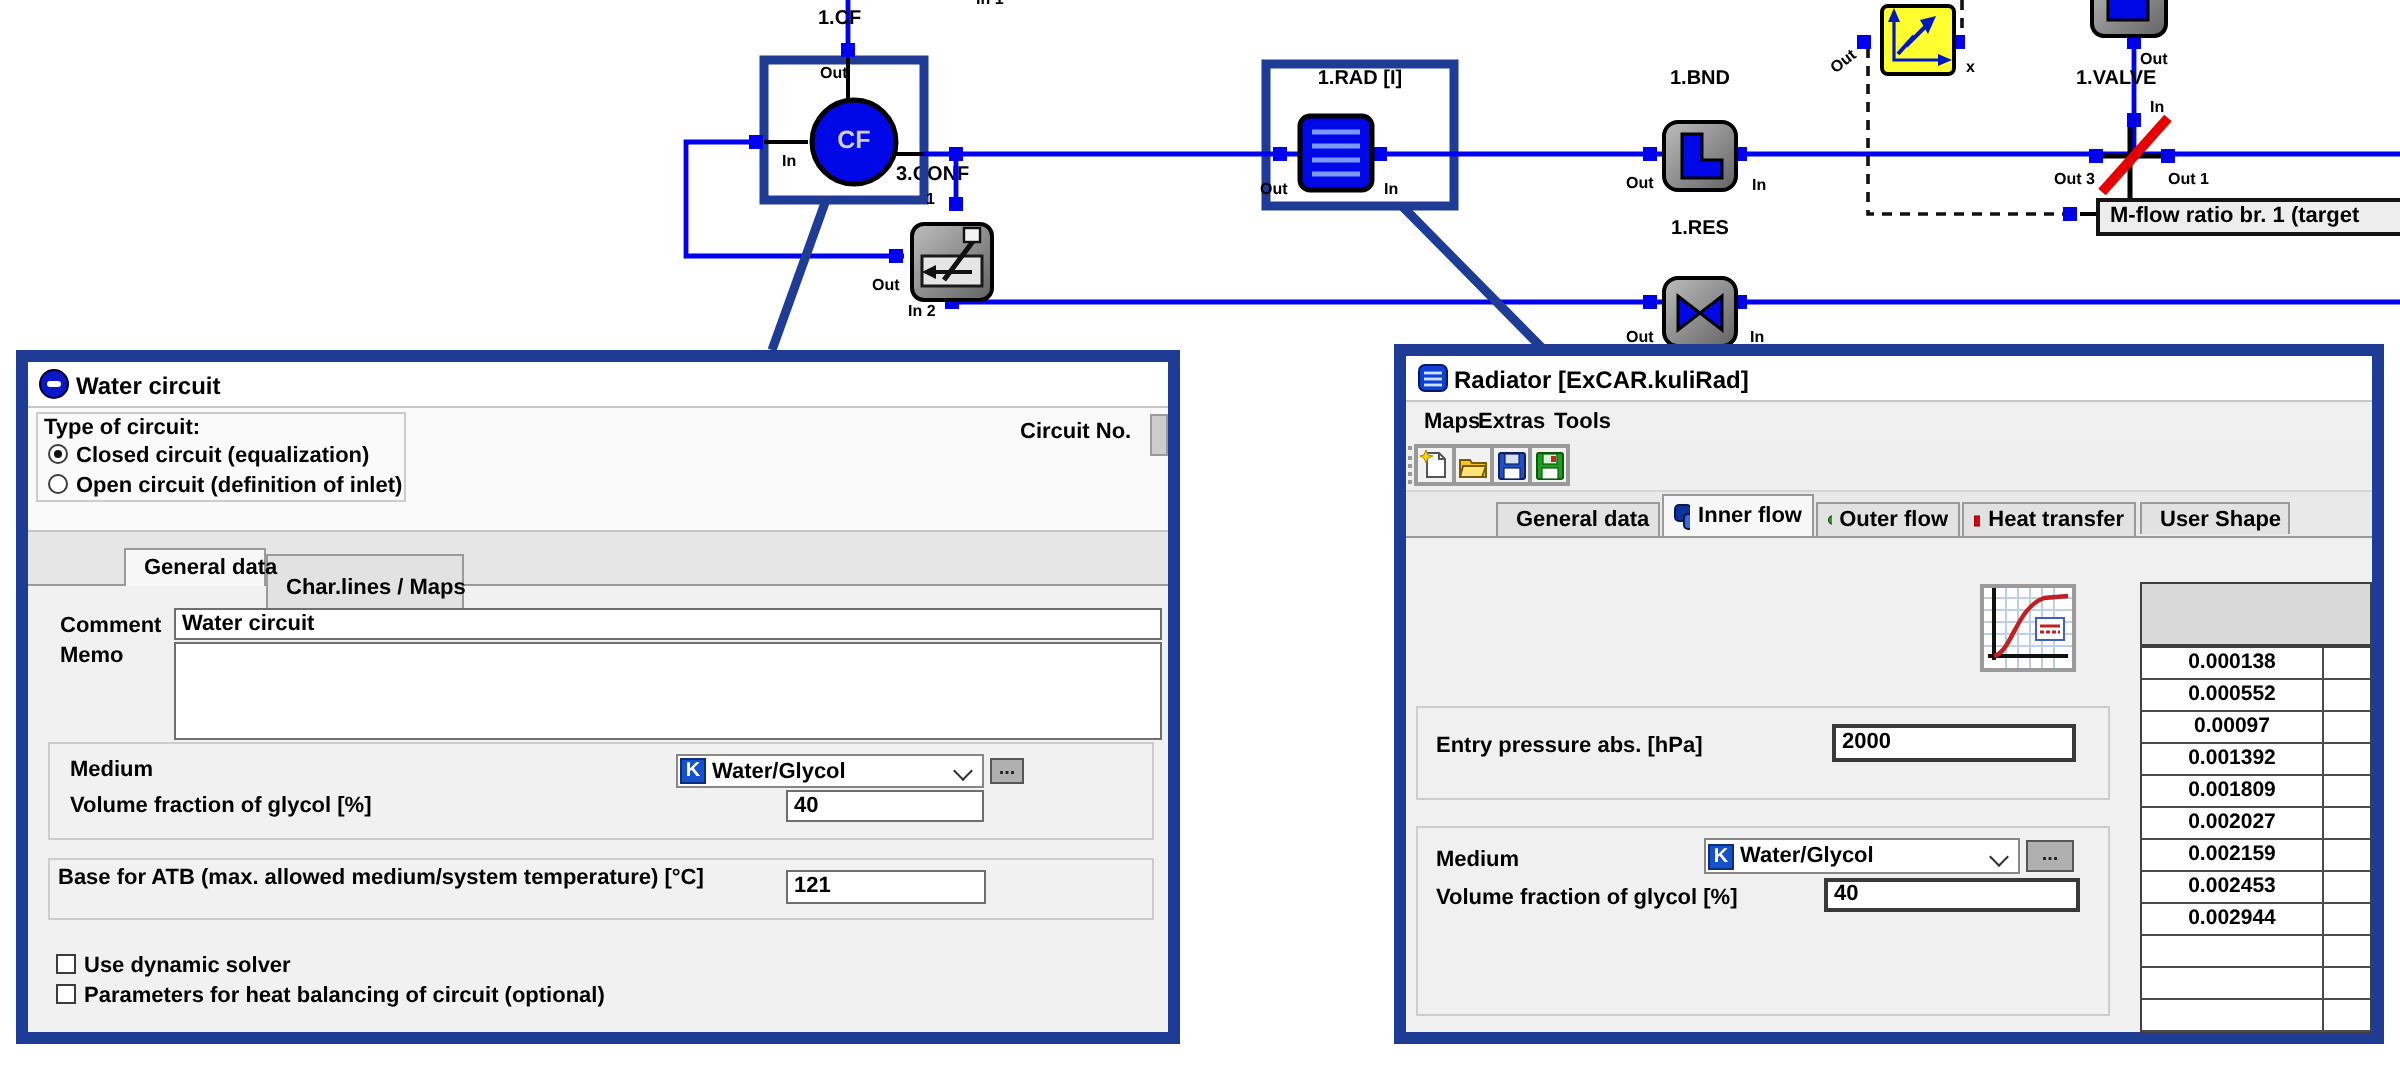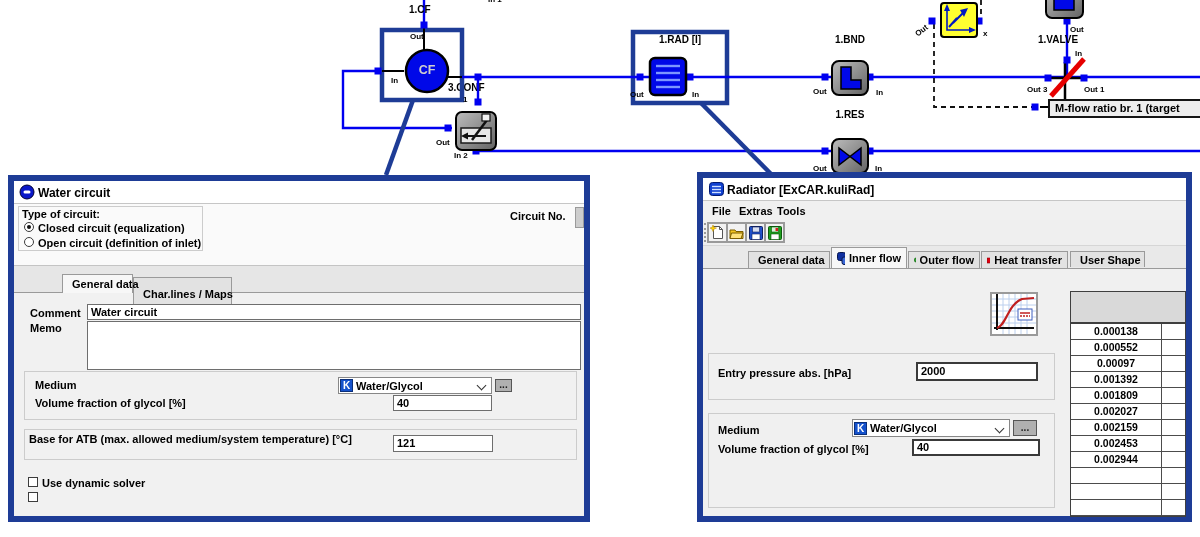--- a/index.html
+++ b/index.html
@@ -265,34 +265,35 @@
   <div class="lbl" style="left:21px;top:216px;">Volume fraction of glycol [%]</div>
   <div class="inp" style="left:379px;top:214px;width:99px;height:16px;line-height:14px;">40</div>
 
   <div class="grp" style="left:10px;top:248px;width:553px;height:31px;"></div>
   <div class="lbl" style="left:15px;top:252px;">Base for ATB (max. allowed medium/system temperature) [°C]</div>
   <div class="inp" style="left:379px;top:254px;width:100px;height:17px;line-height:15px;">121</div>
 
   <span class="cbx" style="left:14px;top:296px;"></span>
   <div class="lbl" style="left:28px;top:296px;">Use dynamic solver</div>
   <span class="cbx" style="left:14px;top:311px;"></span>
+  <div class="lbl" style="left:28px;top:311px;">Parameters for heat balancing of circuit (optional)</div>
 </div>
 
 <div class="dlg" style="left:697px;top:172px;width:495px;height:350px;">
   <div class="titlebar">
     <svg class="abs" style="left:6px;top:4px;" width="15" height="14">
       <rect x="0.5" y="0.5" width="14" height="13" rx="3" fill="#1040d0" stroke="#001870"></rect>
       <line x1="3" y1="4.5" x2="12" y2="4.5" stroke="#cfe0ff" stroke-width="1.4"></line>
       <line x1="3" y1="7.5" x2="12" y2="7.5" stroke="#cfe0ff" stroke-width="1.4"></line>
       <line x1="3" y1="10.5" x2="12" y2="10.5" stroke="#cfe0ff" stroke-width="1.4"></line>
     </svg>
   </div>
   <div class="title-text">Radiator [ExCAR.kuliRad]</div>
 
-  <div class="mitem" style="left:9px;top:27px;">File</div>
+  <div class="mitem" style="left:9px;top:27px;">Maps</div>
   <div class="mitem" style="left:36px;top:27px;">Extras</div>
   <div class="mitem" style="left:74px;top:27px;">Tools</div>
 
   <div class="abs" style="left:0;top:42px;width:483px;height:26px;background:#efefef;border-bottom:1px solid #d6d6d6;box-sizing:border-box;"></div>
   <div class="abs" style="left:1px;top:45px;width:0;height:19px;border-left:2px dotted #9a9a9a;"></div>
   <div class="tgroup" style="left:4px;top:44px;">
     <div class="tbtn">
       <svg width="15" height="15">
         <path d="M3.5,1.5 h6 l3,3 v9 h-9 z" fill="#fff" stroke="#555"></path>
         <path d="M9.5,1.5 v3 h3" fill="none" stroke="#555"></path>

